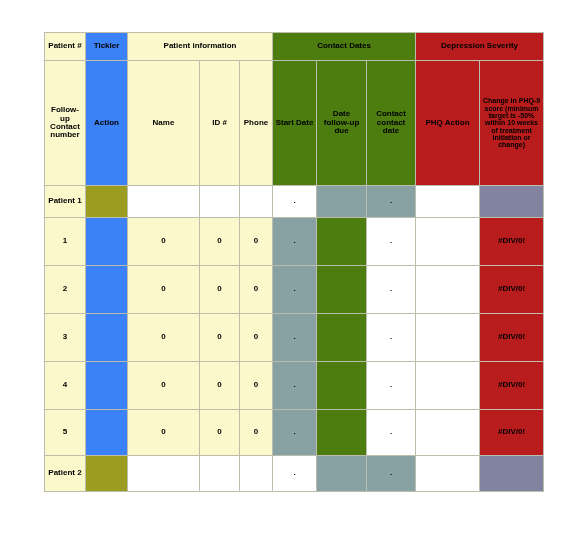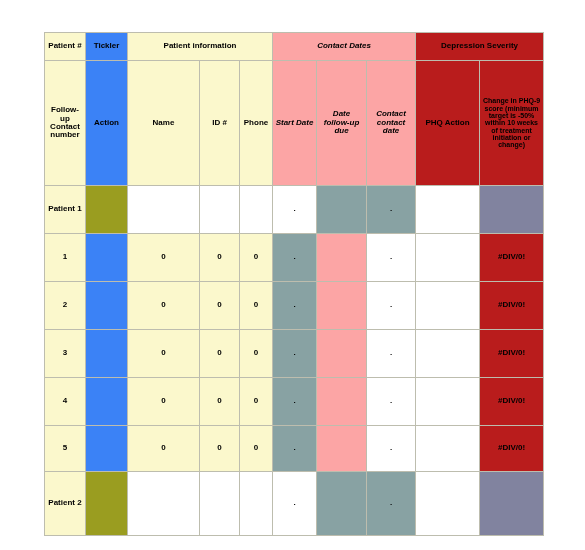--- a/index.html
+++ b/index.html
@@ -29,21 +29,21 @@
     vertical-align:middle;
     text-align:center;
     font-weight:bold;
     overflow:hidden;
     line-height:1.05;
   }
 
   
   .cream   {background:#FBF8CC;}
   .yellow  {background:#3b82f6;}
-  .cyan    {background:#fca5a5;font-style:italic;}
+  .cyan    {background:#4d7c0f;}
   .lilac   {background:#b91c1c;}
   .white   {background:#FFFFFF;}
   .olive   {background:#9A9D20;}
   .teal    {background:#88A2A3;}
   .slate   {background:#81839F;}
 
   
   .bt-thick{border-top:2px solid #3b3b33;}
   .bb-thick{border-bottom:2px solid #3b3b33;margin-left:43px;}
   .bl-thick{border-left:2px solid #3b3b33;}
@@ -90,21 +90,21 @@
     <td class="cream bb-thick">Name</td>
     <td class="cream bb-thick">ID #</td>
     <td class="cream bb-thick">Phone</td>
     <td class="cyan bb-thick">Start Date</td>
     <td class="cyan bb-thick">Date follow-up due</td>
     <td class="cyan bb-thick">Contact contact date</td>
     <td class="lilac bb-thick">PHQ Action</td>
     <td class="lilac bb-thick br-thick tiny vtop">Change in PHQ-9 score (minimum target is -50% within 10 weeks of treatment initiation or change)</td>
   </tr>
 
-  <tr style="height:48px">
+  <tr style="height:32px">
     <td class="cream bl-thick">Patient 1</td>
     <td class="olive"></td>
     <td class="white"></td>
     <td class="white"></td>
     <td class="white"></td>
     <td class="white dot">.</td>
     <td class="teal"></td>
     <td class="teal dot">.</td>
     <td class="white"></td>
     <td class="slate br-thick"></td>
@@ -168,21 +168,21 @@
     <td class="cream bb-thick num vbot">0</td>
     <td class="cream bb-thick num vbot">0</td>
     <td class="cream bb-thick num vbot">0</td>
     <td class="teal dot nb-t bb-thick">.</td>
     <td class="cyan nb-t bb-thick"></td>
     <td class="white dot bb-thick">.</td>
     <td class="white bb-thick"></td>
     <td class="lilac br-thick bb-thick vbot">#DIV/0!</td>
   </tr>
 
-  <tr style="height:64px">
+  <tr style="height:36px">
     <td class="cream bl-thick bb-thick">Patient 2</td>
     <td class="olive bb-thick"></td>
     <td class="white bb-thick"></td>
     <td class="white bb-thick"></td>
     <td class="white bb-thick"></td>
     <td class="white dot bb-thick">.</td>
     <td class="teal bb-thick"></td>
     <td class="teal dot bb-thick">.</td>
     <td class="white bb-thick"></td>
     <td class="slate br-thick bb-thick"></td>

